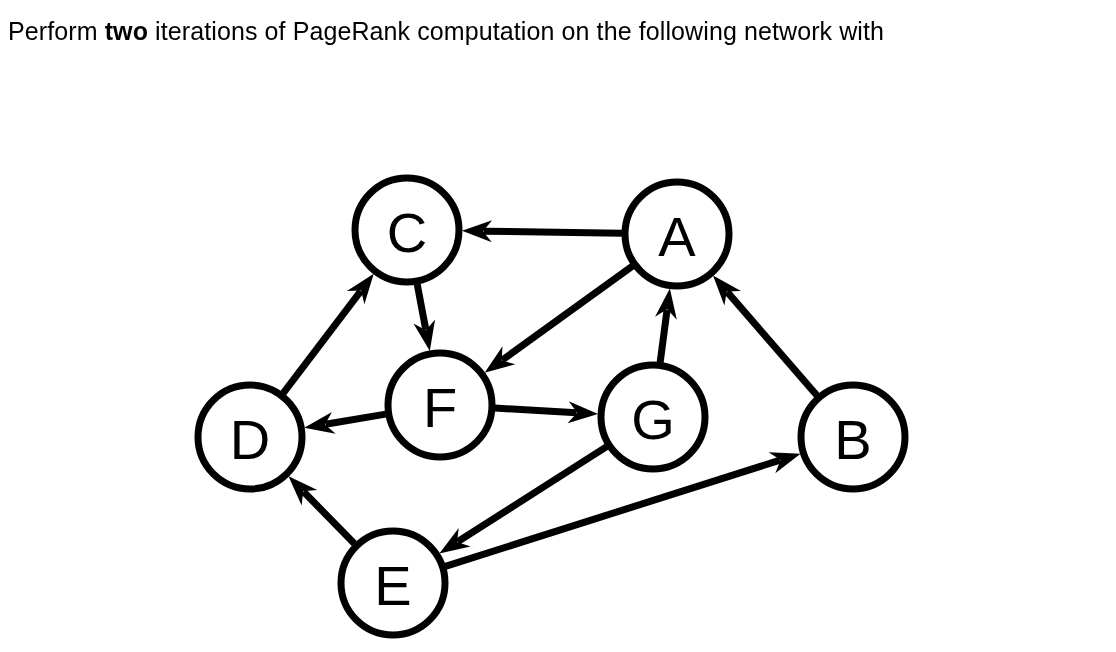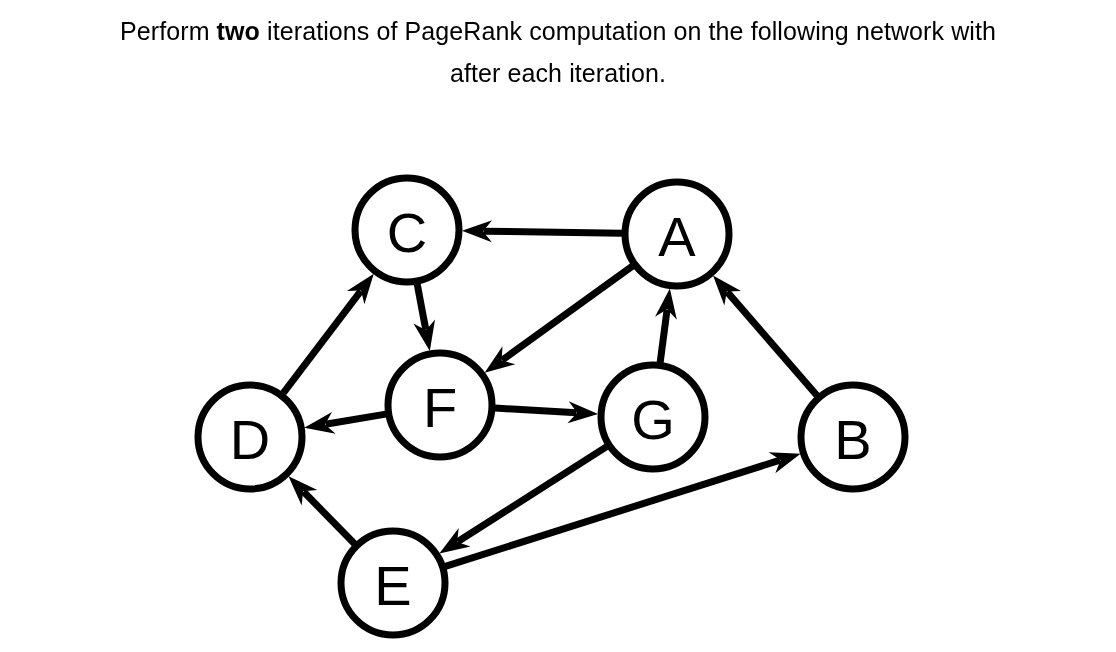--- a/index.html
+++ b/index.html
@@ -28,21 +28,20 @@
     top: 10px;
     width: 1100px;
     font-size: 25px;
     line-height: 42px;
     color: #000000;
     letter-spacing: 0.1px;
   }
   .q-line {
     display: block;
     white-space: nowrap;
-    text-align: center;
   }
   .bold-word {
     font-weight: bold;
   }
   .math-italic {
     font-family: "Liberation Serif", serif;
     font-style: italic;
     font-size: 25px;
   }
   .math-plain {
@@ -84,21 +83,20 @@
     stroke: none;
   }
 </style>
 </head>
 <body>
 
 <div id="page">
 
   <div class="question-text">
     <span class="q-line"><span>Perform </span><span class="bold-word">two</span><span> iterations of PageRank computation on the following network with</span></span>
-    <span class="q-line"><span>after each iteration.</span></span>
   </div>
 
   <div id="graph-figure">
     <svg class="graph-svg" viewBox="0 0 1116 502" xmlns="http://www.w3.org/2000/svg">
       <g id="edges-layer">
           <g>
             <line x1="622.01" y1="83.19" x2="483.59" y2="81.13" class="edge-line" stroke-linecap="butt"></line>
             <polygon points="461.99,80.81 492.15,70.26 482.99,81.13 491.83,92.26" class="edge-head"></polygon>
           </g>
           <g>

